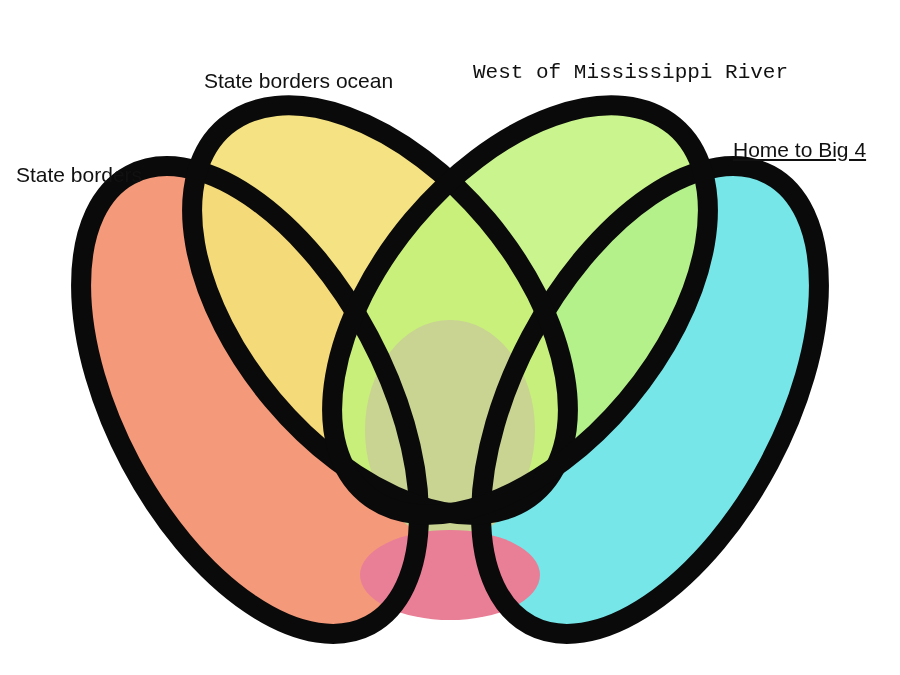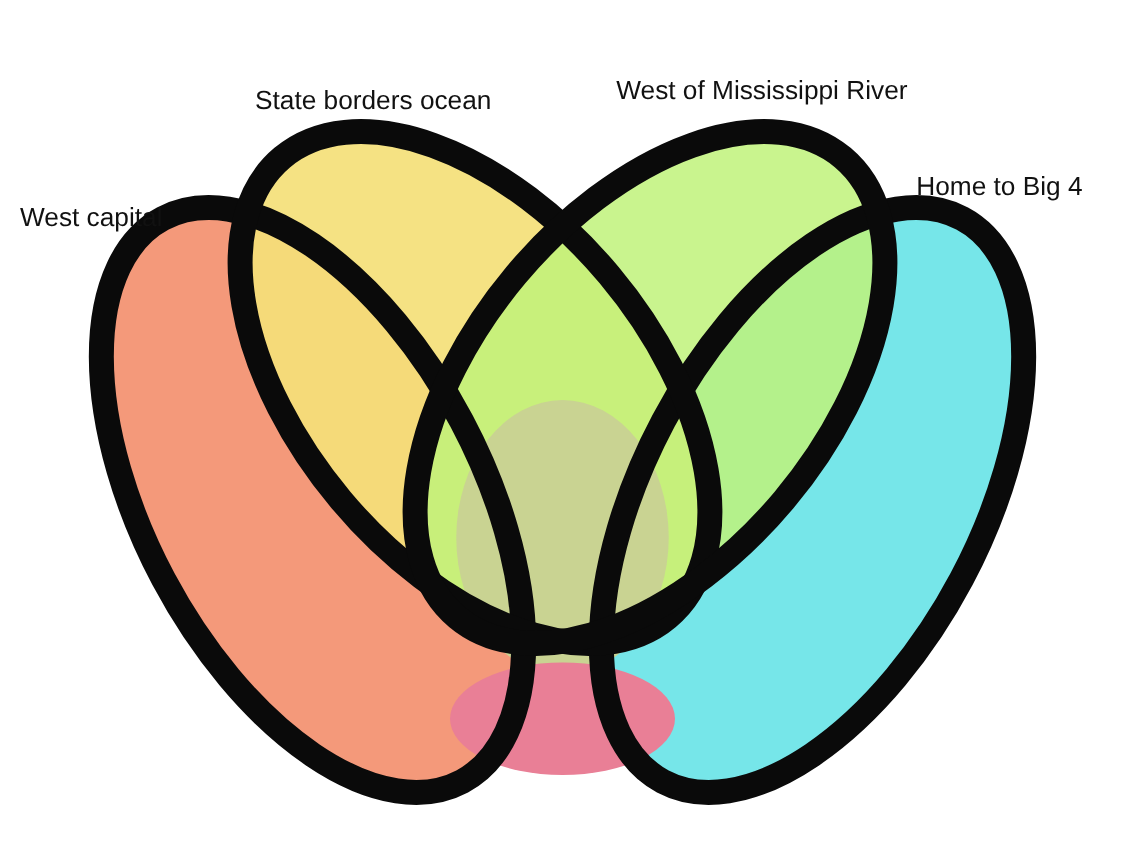--- a/index.html
+++ b/index.html
@@ -1,21 +1,21 @@
 <!DOCTYPE html>
 <html><head>
 <meta charset="utf-8">
 <style>
   html, body { margin:0; padding:0; background:#ffffff; }
   body { width:900px; height:675px; position:relative; overflow:hidden; font-family:"Liberation Sans", sans-serif; }
   .label { position:absolute; font-size:21px; color:#111; line-height:26px; white-space:nowrap; }
   #lbl-cap { left:16px; top:162px; }
   #lbl-ocean { left:204px; top:68px; }
-  #lbl-west { left:493px; top:60px; }
-  #lbl-big4 { left:733px; top:137px; text-align:center; }
+  #lbl-west { left:473px; top:60px;font-family:Liberation Mono, monospace; }
+  #lbl-big4 { left:733px; top:137px; text-align:center;text-decoration:underline; }
   svg { position:absolute; left:0; top:0; }
   .fill { stroke:none; }
   .edge { fill:none; stroke:#0a0a0a; stroke-width:20; }
 </style>
 </head>
 <body>
 
 <svg width="900" height="675" viewBox="0 0 900 675">
   <defs>
     <clipPath id="clipA">
@@ -30,18 +30,18 @@
 
   <ellipse class="fill" cx="450" cy="430" rx="85" ry="110" fill="#c9d392"></ellipse>
   <ellipse class="fill" cx="450" cy="575" rx="90" ry="45" fill="#e97f96"></ellipse>
 
   <ellipse class="edge" cx="250" cy="400" rx="135" ry="255" transform="rotate(-28 250 400)"></ellipse>
   <ellipse class="edge" cx="650" cy="400" rx="135" ry="255" transform="rotate(28 650 400)"></ellipse>
   <ellipse class="edge" cx="380" cy="310" rx="140" ry="240" transform="rotate(-40 380 310)"></ellipse>
   <ellipse class="edge" cx="520" cy="310" rx="140" ry="240" transform="rotate(40 520 310)"></ellipse>
 </svg>
 
-<div id="lbl-cap" class="label">West capital</div>
+<div id="lbl-cap" class="label">State borders</div>
 <div id="lbl-ocean" class="label">State borders ocean</div>
 <div id="lbl-west" class="label">West of Mississippi River</div>
 <div id="lbl-big4" class="label">
   <div>Home to Big 4</div>
 </div>
 
 </body></html>

